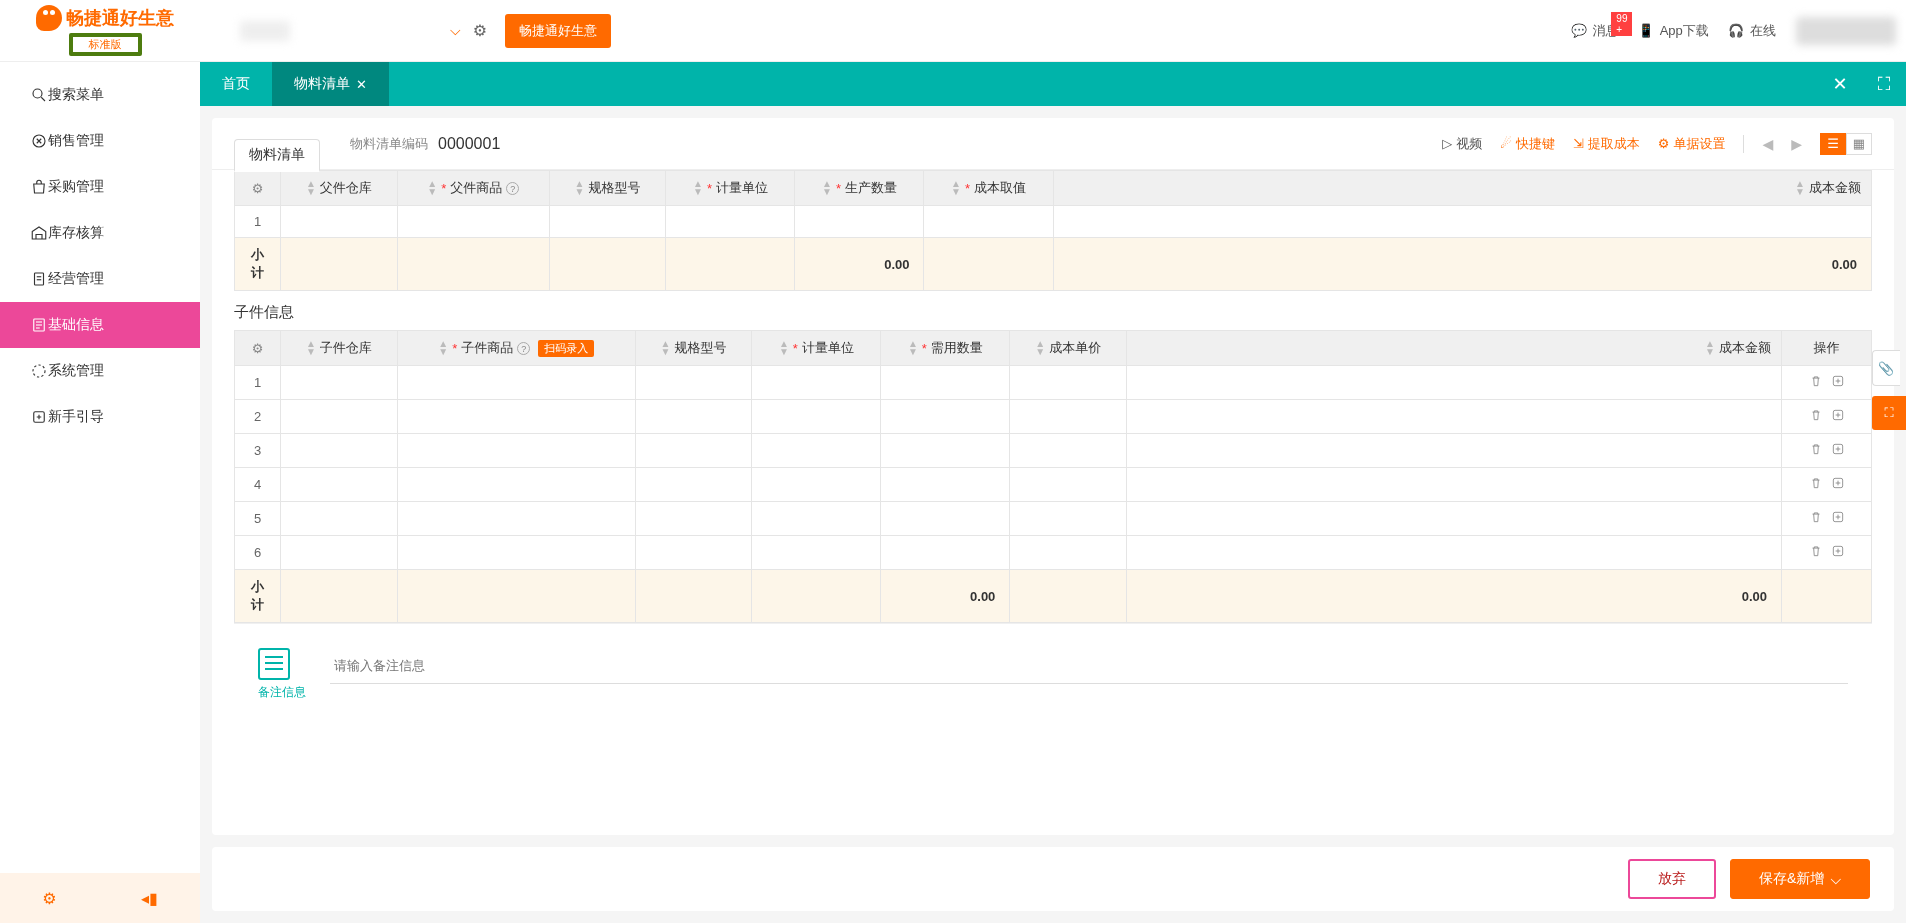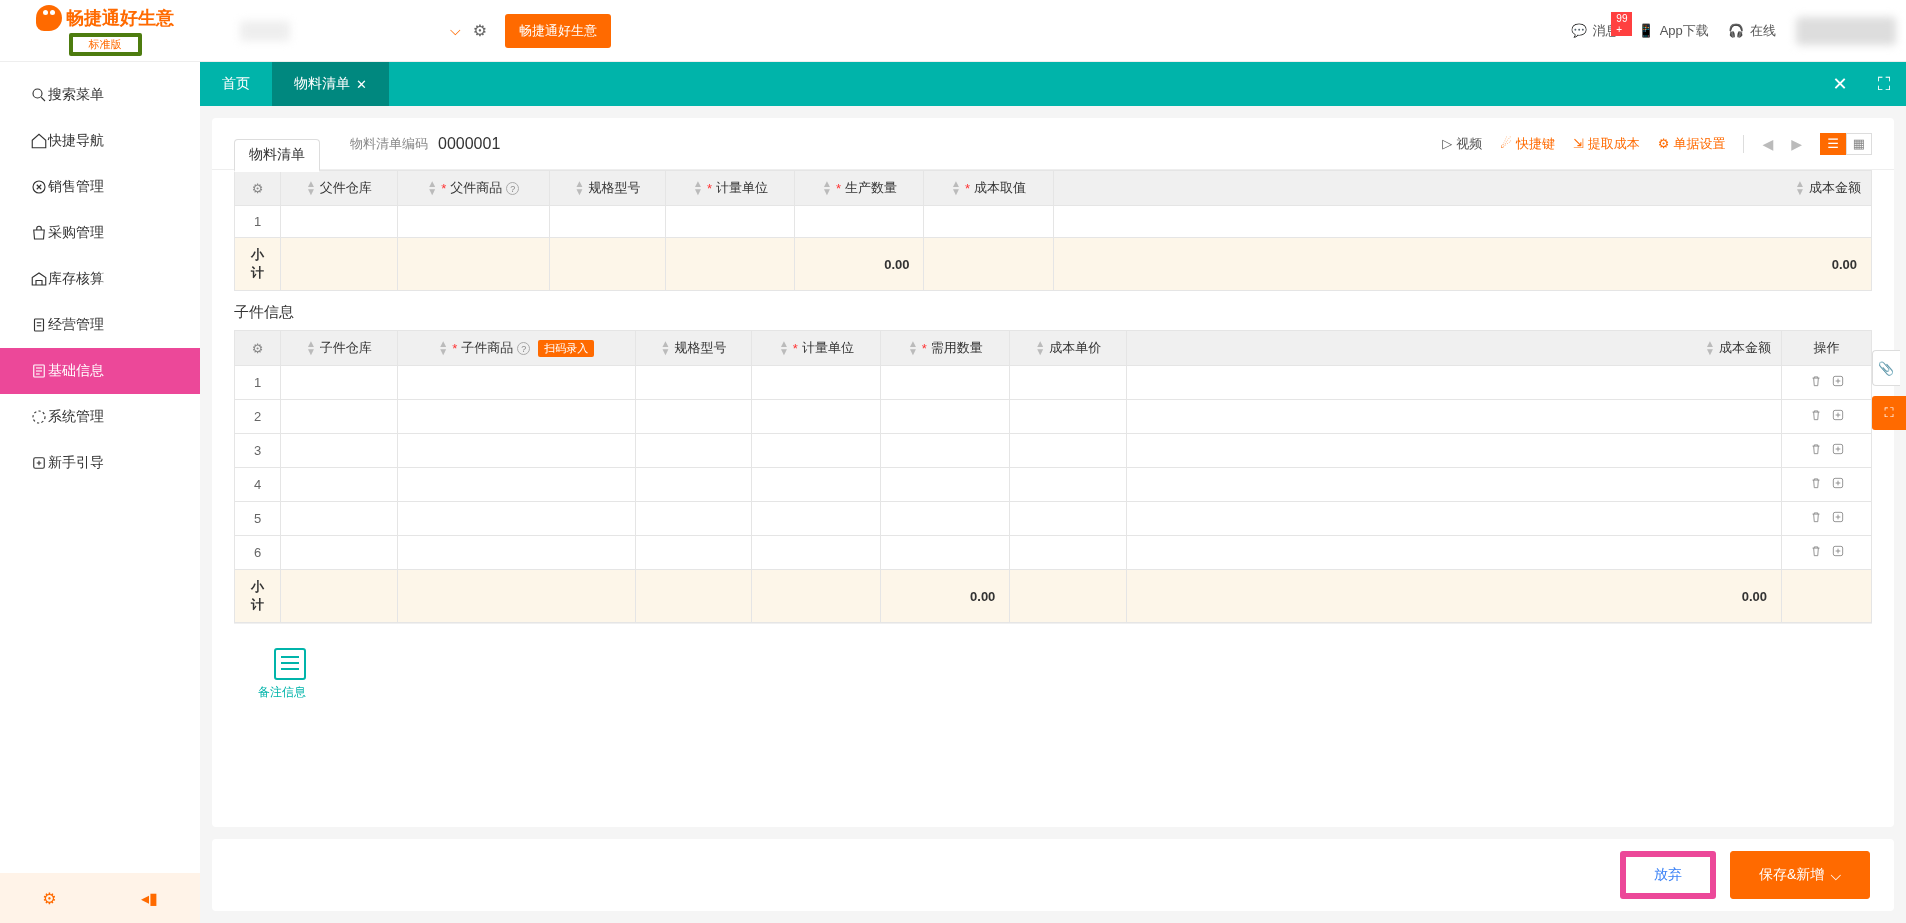--- a/index.html
+++ b/index.html
@@ -76,29 +76,29 @@
 .q-ico { display:inline-block; width: 13px; height: 13px; border: 1px solid #aaa; border-radius: 50%; font-size: 9px; line-height: 12px; text-align: center; color: #888;}
 .row-idx { color: #666; width: 46px;}
 .gear-th { width: 46px; color: #888;}
 .op-col { width: 90px;}
 .row-op { color: #888; cursor: pointer; margin: 0 4px; display: inline-flex;}
 .row-op svg { width: 14px; height: 14px; stroke: currentColor; fill: none; stroke-width: 1.5;}
 .val-right { text-align: right !important; padding-right: 14px !important;}
 
 
 .remarks { display: flex; padding: 24px; gap: 24px; align-items: flex-start; border-top: 1px solid #f0f0f0; margin: 0 22px;}
-.remarks-label { display: flex; flex-direction: column; align-items: flex-end; color: #00b4aa; font-size: 12px; gap: 4px;}
+.remarks-label { display: flex; flex-direction: column; align-items: flex-start; color: #00b4aa; font-size: 12px; gap: 4px;}
 .remarks-icon { width: 32px; height: 32px; border: 2px solid #00b4aa; border-radius: 3px; position: relative;}
 .remarks-icon::before { content: ""; position: absolute; top: 6px; left: 5px; right: 5px; height: 2px; background: #00b4aa; box-shadow: 0 6px 0 #00b4aa, 0 12px 0 #00b4aa;}
 .remarks-input { flex: 1; border: none; border-bottom: 1px solid #ddd; padding: 10px 4px; font-size: 13px; outline: none;}
 
 
 .footer-bar { background: #fff; margin: 0 12px 12px; padding: 12px 24px; display: flex; justify-content: flex-end; gap: 14px; border-radius: 4px;}
 .btn { padding: 9px 28px; border-radius: 3px; font-size: 14px; cursor: pointer; }
-.btn-default { background: #fff; border: 6px solid #ec4899; color: #3b82f6;}
+.btn-default { background: #fff; border: 2px solid #ec4899; color: #b91c1c;}
 .btn-primary { background: #ff6a00; border: 1px solid #ff6a00; color: #fff; display: flex; align-items: center; gap: 6px;}
 
 
 .side-float { position: absolute; right: 0; top: 350px; display: flex; flex-direction: column; gap: 10px;}
 .sf-clip { width: 28px; height: 36px; background: #fff; border: 1px solid #ddd; border-right: none; border-radius: 4px 0 0 4px; display: flex; align-items: center; justify-content: center; color: #888; cursor: pointer;}
 .sf-full { width: 34px; height: 34px; background: #ff6a00; color: #fff; display: flex; align-items: center; justify-content: center; border-radius: 3px 0 0 3px; cursor: pointer;}
 </style>
 </head>
 <body>
 
@@ -141,28 +141,20 @@
     <div class="sidebar">
       <div class="side-list">
         <div class="side-item">
           <span class="side-icon">
               <svg viewBox="0 0 24 24">
                 <circle cx="10" cy="10" r="6"></circle>
                 <line x1="15" y1="15" x2="20" y2="20"></line>
               </svg>
             </span>
           <span>搜索菜单</span>
-        </div>
-        <div class="side-item">
-          <span class="side-icon">
-              <svg viewBox="0 0 24 24">
-                <path d="M3 11 L12 3 L21 11 V21 H3 Z"></path>
-              </svg>
-            </span>
-          <span>快捷导航</span>
         </div>
         <div class="side-item">
           <span class="side-icon">
               <svg viewBox="0 0 24 24">
                 <circle cx="12" cy="12" r="8"></circle>
                 <path d="M9 9 L15 15 M15 9 L9 15"></path>
               </svg>
             </span>
           <span>销售管理</span>
         </div>
@@ -547,20 +539,21 @@
               </tr>
             </tfoot>
           </table>
         </div>
 
         <div class="remarks">
           <div class="remarks-label">
             <div class="remarks-icon"></div>
             <span>备注信息</span>
           </div>
+          <input class="remarks-input" placeholder="请输入备注信息" style="">
         </div>
       </div>
 
       <div class="footer-bar">
         <button class="btn btn-default">放弃</button>
         <button class="btn btn-primary">
           <span>保存&amp;新增</span>
           <span>⌵</span>
         </button>
       </div>

